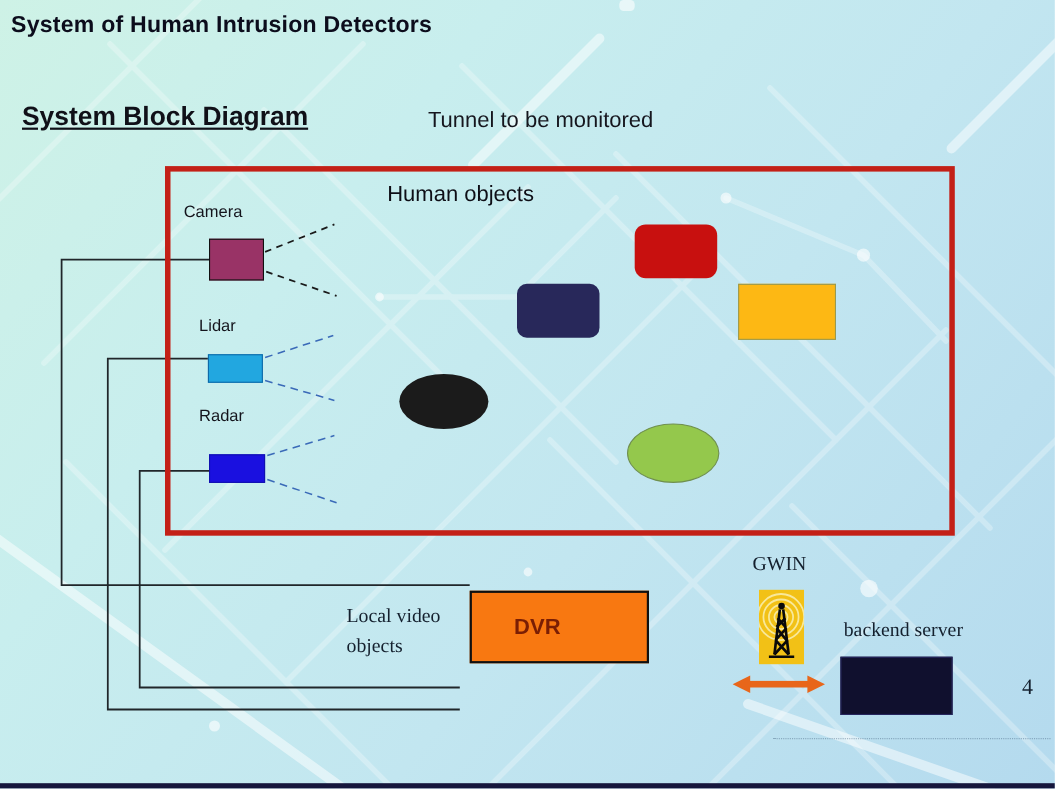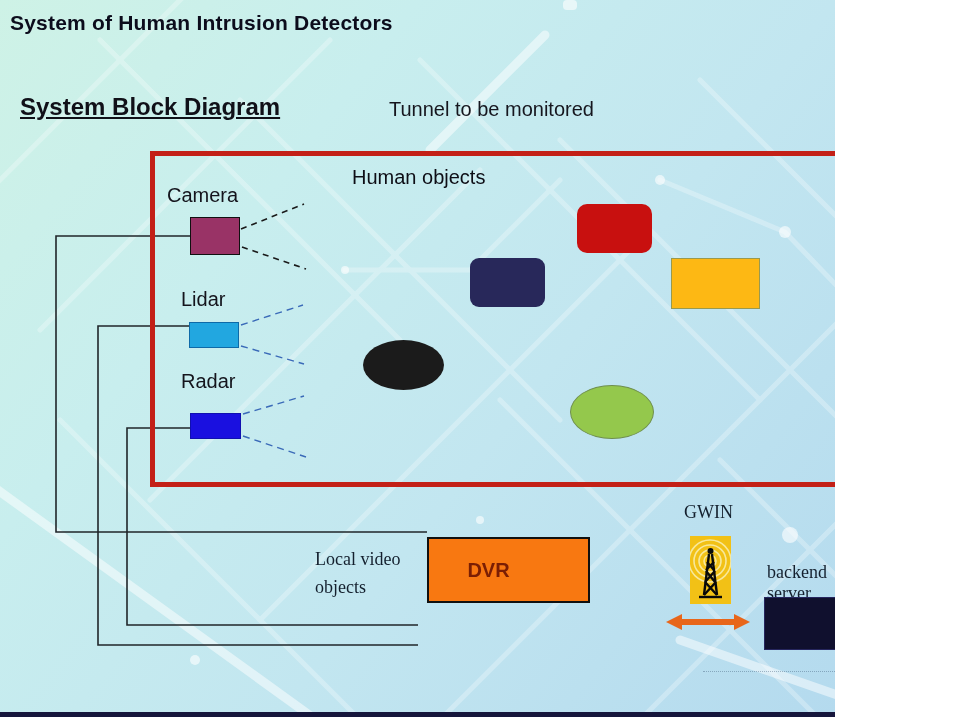--- a/index.html
+++ b/index.html
@@ -1,18 +1,18 @@
 <!DOCTYPE html>
 <html><head>
 <meta charset="utf-8">
 <style>
   html,body{margin:0;padding:0;}
   .page{
     position:relative;
-    width:835px;height:717px;
+    width:959px;height:717px;
     overflow:hidden;
     font-family:"Liberation Sans", sans-serif;
     background:linear-gradient(128deg,#cef2e6 0%,#c8eeee 30%,#c2e6f0 60%,#b4daee 100%);
   }
   .abs{position:absolute;}
   svg{display:block;}
   .bg-layer{left:0;top:0;}
   .slide-title{
     left:10px;top:11px;
     font-size:21px;font-weight:bold;color:#0c0c1c;letter-spacing:.2px;
@@ -27,21 +27,21 @@
     left:150px;top:151px;width:708px;height:326px;
     border:5px solid #c32017;background:transparent;
   }
   .human-objects-label{left:352px;top:166px;font-size:20px;color:#0e0e16;}
   .obj{border-radius:10px;}
   .obj-red{left:577px;top:204px;width:75px;height:49px;}
   .obj-navy{left:470px;top:258px;width:75px;height:49px;border-radius:9px;}
   .obj-yellow{left:671px;top:258px;width:87px;height:49px;border-radius:0;border:1px solid #99994f;}
   .obj-black{left:363px;top:340px;width:81px;height:50px;border-radius:50%;}
   .obj-green{left:570px;top:385px;width:82px;height:52px;border-radius:50%;border:1px solid #6f8f4f;}
-  .sensor-label{font-size:20px;color:#14141c;}
+  .sensor-label{font-size:15px;color:#14141c;}
   .camera-label{left:167px;top:184px;}
   .lidar-label{left:181px;top:288px;}
   .radar-label{left:181px;top:370px;}
   .camera-box{left:190px;top:217px;width:48px;height:36px;border:1px solid #101010;}
   .lidar-box{left:189px;top:322px;width:48px;height:24px;border:1px solid #0e6aa8;}
   .radar-box{left:190px;top:413px;width:49px;height:24px;border:1px solid #1010b0;}
   .dvr-box{
     left:427px;top:500px;width:159px;height:62px;
     border:2px solid #101010;
     display:flex;align-items:center;justify-content:center;margin-top:37px;

